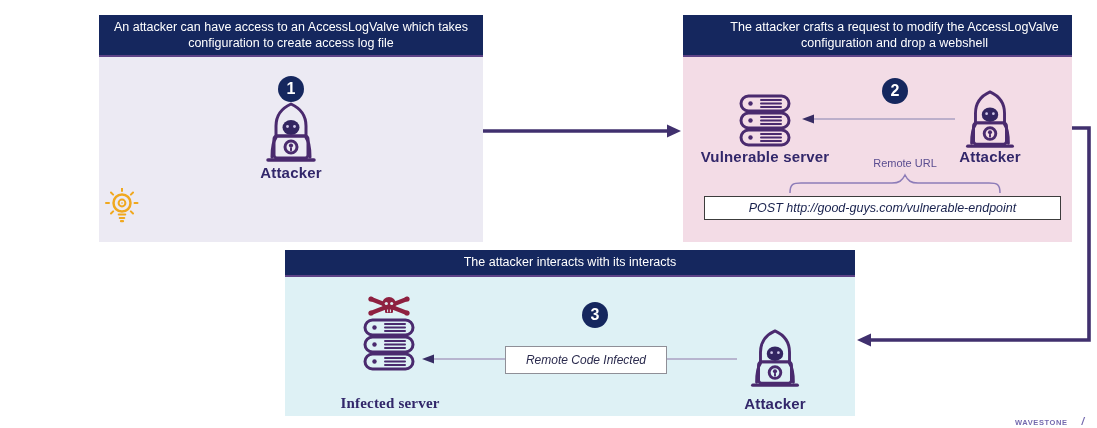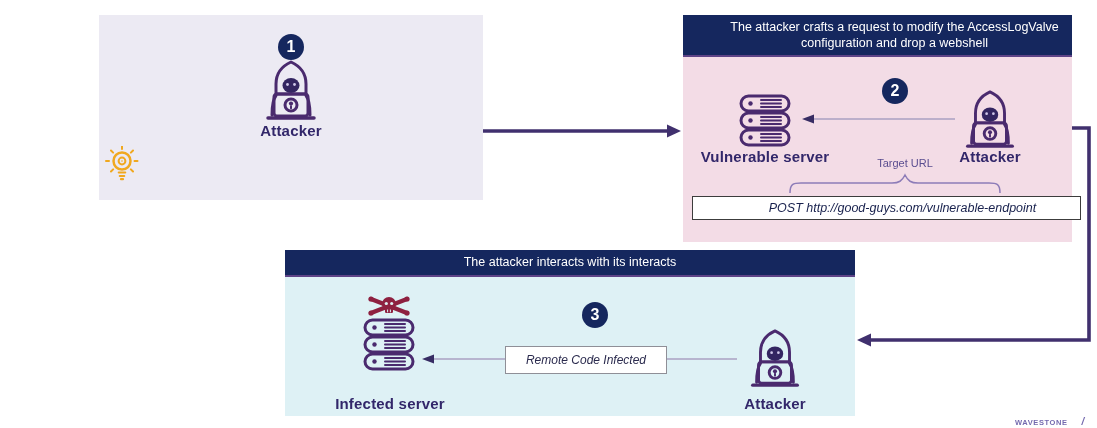--- a/index.html
+++ b/index.html
@@ -114,20 +114,21 @@
       <path d="M483 131 H668" stroke="#40306e" stroke-width="3.4" fill="none"></path>
       <polygon points="667,124.5 681,131 667,137.5" fill="#40306e"></polygon>
     </g>
     <g>
       <path d="M1072 128 H1089 V340 H870" stroke="#40306e" stroke-width="3.6" fill="none"></path>
       <polygon points="871,333.5 857,340 871,346.5" fill="#40306e"></polygon>
     </g>
   </svg>
 
   <section class="panel p1">
+    <div class="panel-header">An attacker can have access to an AccessLogValve which takes configuration to create access log file</div>
     <div class="panel-body">
       <div class="badge" style="left:179px;top:19px;">1</div>
       <svg class="icon" style="left:160px;top:45px;" width="64" height="62" viewBox="0 0 64 62">
           <use href="#sym-attacker"></use>
         </svg>
       <div class="actor-label" style="left:112px;top:107px;width:160px;">Attacker</div>
       <svg class="icon" style="left:5px;top:131px;" width="36" height="40" viewBox="0 0 36 40">
           <use href="#sym-bulb"></use>
         </svg>
     </div>
@@ -145,43 +146,43 @@
       </svg>
       <div class="badge" style="left:199px;top:21px;">2</div>
       <svg class="icon" style="left:50px;top:33px;" width="64" height="62" viewBox="0 0 64 62">
           <use href="#sym-server"></use>
         </svg>
       <svg class="icon" style="left:276px;top:33px;" width="62" height="60" viewBox="0 0 64 62">
           <use href="#sym-attacker"></use>
         </svg>
       <div class="actor-label" style="left:2px;top:91px;width:160px;">Vulnerable server</div>
       <div class="actor-label" style="left:237px;top:91px;width:140px;">Attacker</div>
-      <div class="target-url-label" style="left:172px;top:100px;width:100px;">Target URL</div>
-      <div class="request-box" style="left:9px;top:139px;width:355px;height:22px;padding-left:32px;">POST http://good-guys.com/vulnerable-endpoint</div>
+      <div class="target-url-label" style="left:172px;top:100px;width:100px;">Remote URL</div>
+      <div class="request-box" style="left:21px;top:139px;width:355px;height:22px;">POST http://good-guys.com/vulnerable-endpoint</div>
     </div>
   </section>
 
   <section class="panel p3">
     <div class="panel-header">The attacker interacts with its interacts</div>
     <div class="panel-body">
       <svg class="inner-svg" width="570" height="139" viewBox="0 0 570 139">
         <g>
           <path d="M220 82 H146" stroke="#aaa0c2" stroke-width="1.6" fill="none"></path>
           <polygon points="149,77.5 137,82 149,86.5" fill="#372c63"></polygon>
           <path d="M380 82 H452" stroke="#aaa0c2" stroke-width="1.6" fill="none"></path>
         </g>
       </svg>
       <div class="badge" style="left:297px;top:25px;">3</div>
       <svg class="icon" style="left:72px;top:18px;" width="64" height="78" viewBox="0 0 64 78">
         <g>
             <use href="#sym-skull"></use>
           </g>
         <use href="#sym-server" y="19"></use>
       </svg>
-      <div class="actor-label" style="left:25px;top:118px;width:160px;">Infected server</div>
+      <div class="actor-label" style="left:25px;top:118px;width:160px;font-family:Liberation Serif, serif;">Infected server</div>
       <div class="rce-box" style="left:220px;top:69px;width:160px;height:26px;">Remote Code Infected</div>
       <svg class="icon" style="left:459px;top:52px;" width="62" height="60" viewBox="0 0 64 62">
           <use href="#sym-attacker"></use>
         </svg>
       <div class="actor-label" style="left:420px;top:118px;width:140px;">Attacker</div>
     </div>
   </section>
 
   <div class="watermark">
     <span>WAVESTONE</span><span class="slash">/</span>

